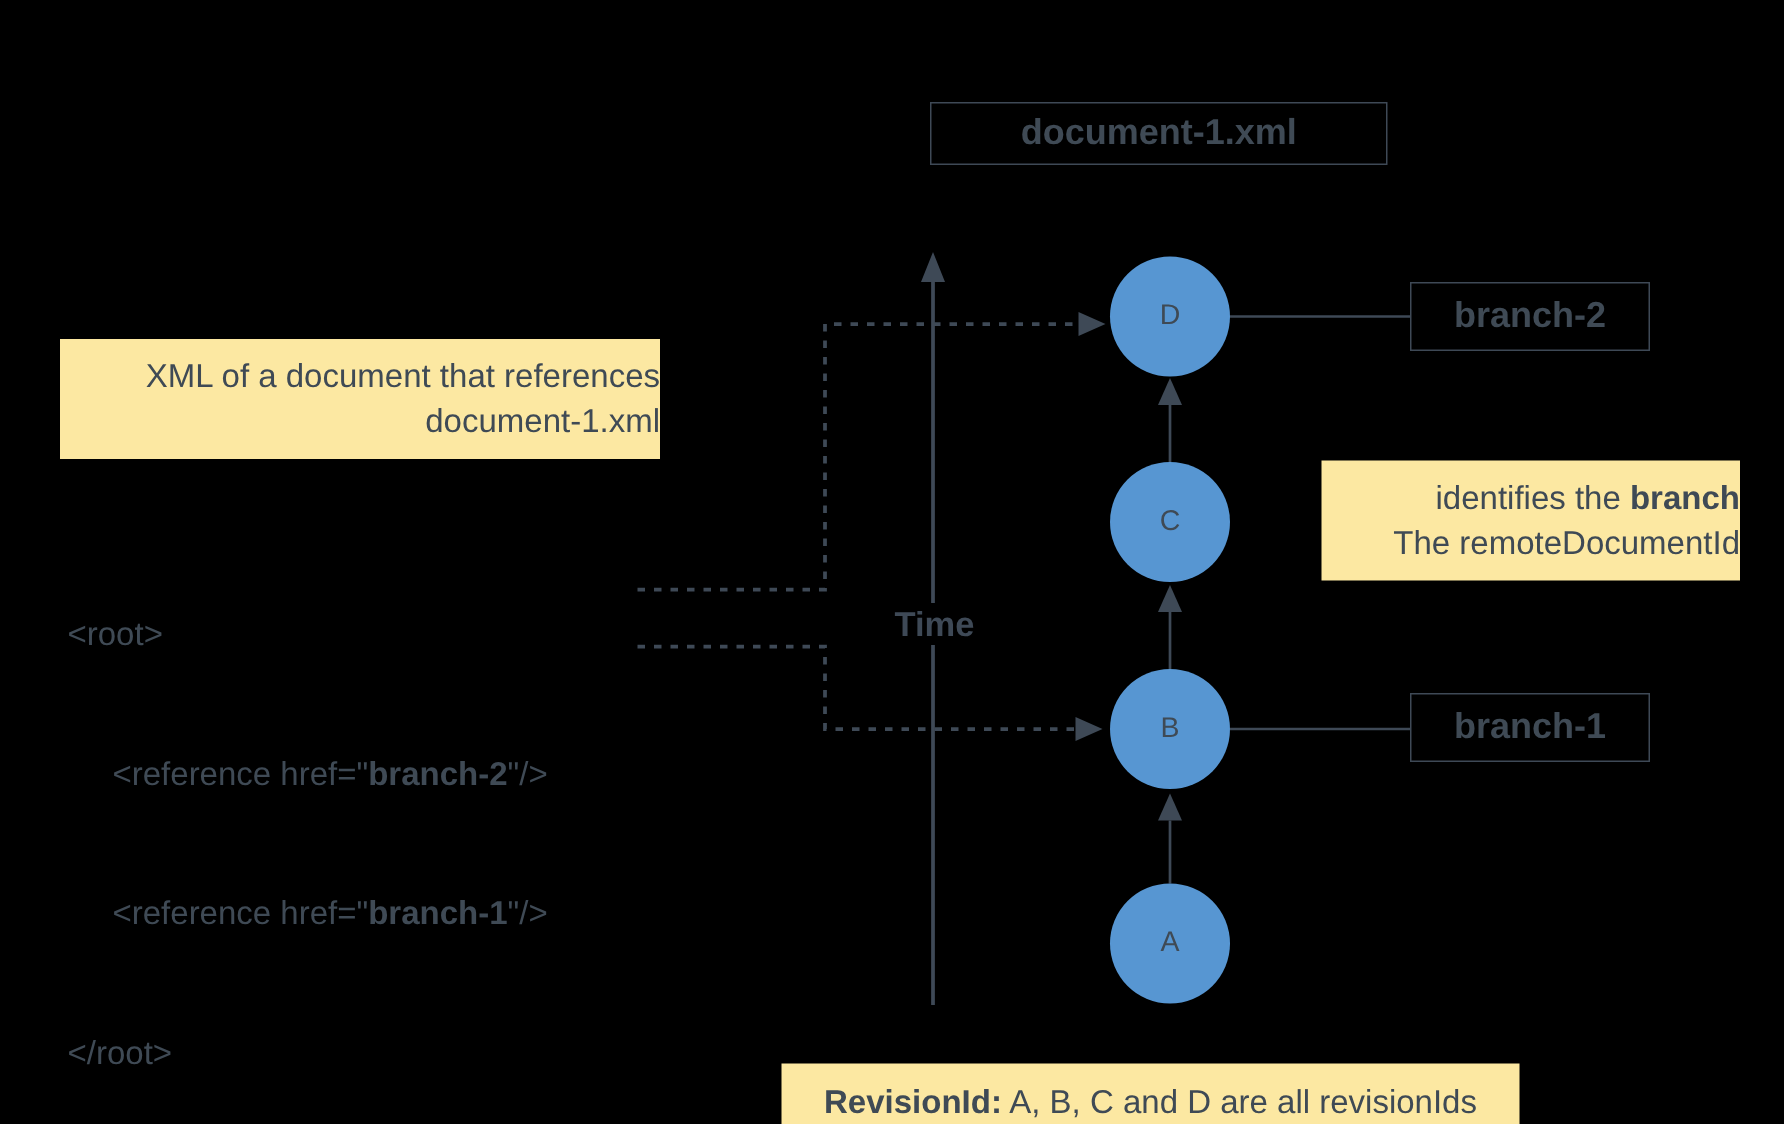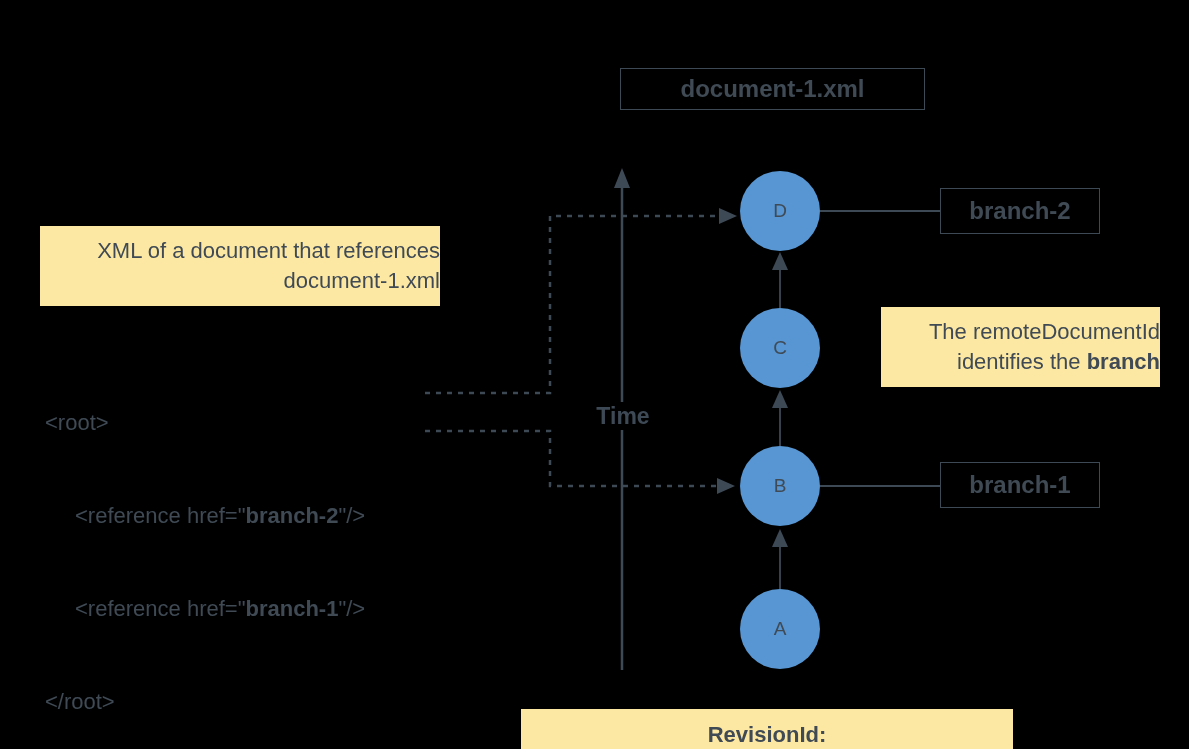--- a/index.html
+++ b/index.html
@@ -139,19 +139,19 @@
   </div>
 
   <div class="titled-box" id="branch2-box">
     <span>branch-2</span>
   </div>
   <div class="titled-box" id="branch1-box">
     <span>branch-1</span>
   </div>
 
   <div class="note" id="note-remote">
+    <div><span>identifies the </span><span class="b">branch</span></div>
     <div>The remoteDocumentId</div>
-    <div><span>identifies the </span><span class="b">branch</span></div>
   </div>
 
-  <div class="note" id="note-revision"><span class="b">RevisionId:</span></div>
+  <div class="note" id="note-revision"><span class="b">RevisionId:</span><span> A, B, C and D are all revisionIds</span></div>
 
 </div>
 
 </body></html>

